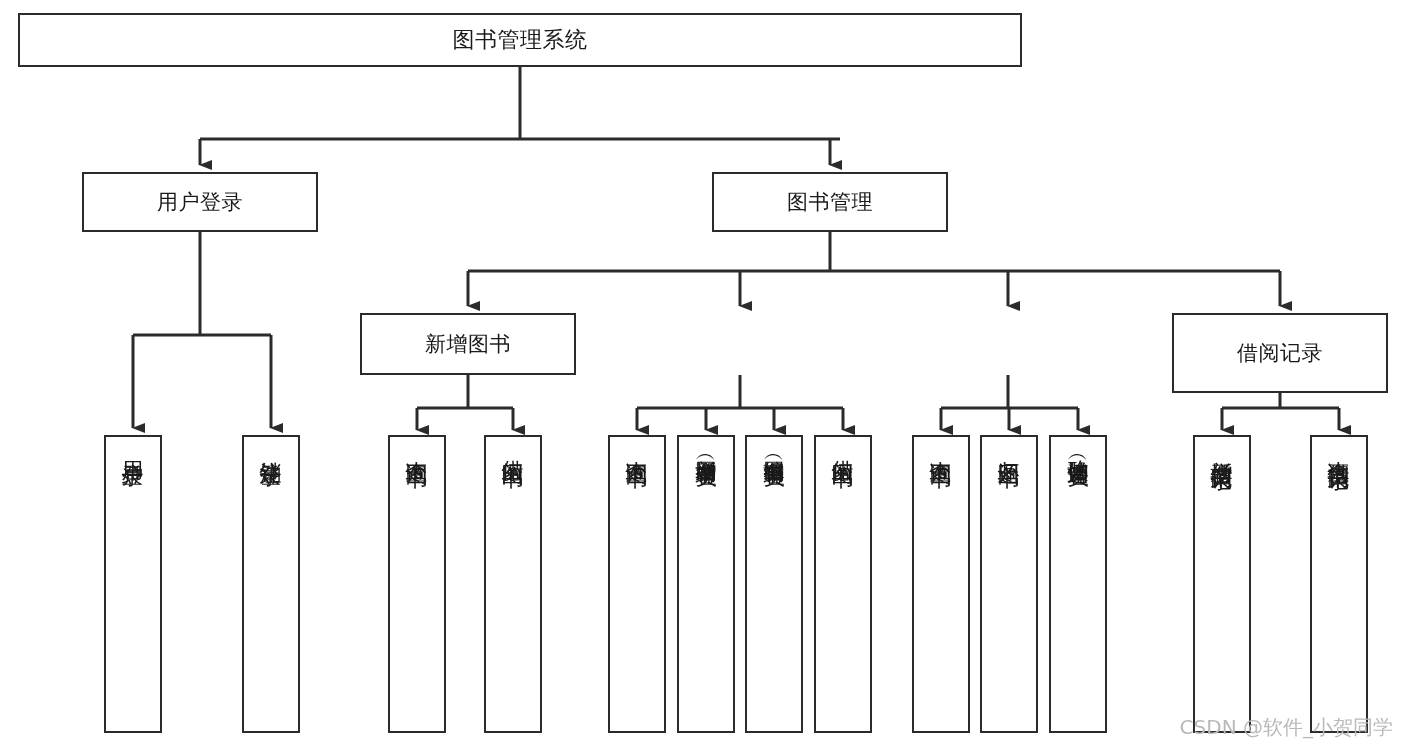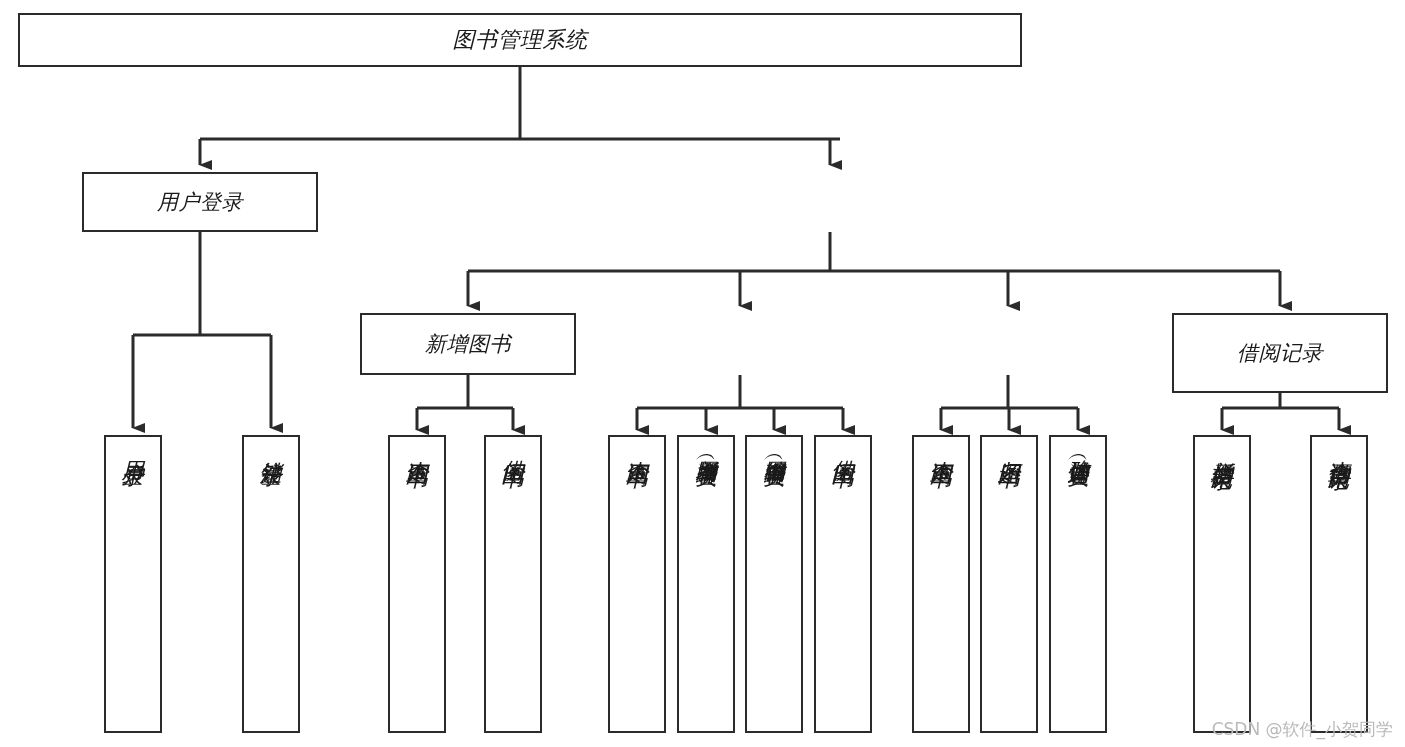--- a/index.html
+++ b/index.html
@@ -34,21 +34,20 @@
     display: flex;
     align-items: center;
     justify-content: center;
     color: #1a1a1a;
   }
   .node-label {
     display: block;
     text-align: right;
     line-height: 1.18;
     white-space: nowrap;
-    font-style: italic;
   }
   
   .node.horiz .node-label {
     font-size: 21px;
     letter-spacing: 0.5px;
   }
   .node.root .node-label {
     font-size: 22px;
   }
   
@@ -66,21 +65,21 @@
     white-space: nowrap;
   }
   .node.vert.tall-text .node-label {
     font-size: 21px;
     letter-spacing: 1px;
   }
   .watermark {
     position: absolute;
     right: 12px;
     bottom: 6px;
-    font-size: 17px;
+    font-size: 20px;
     color: #b9b9b9;
     white-space: nowrap;
     user-select: none;
   }
 </style>
 </head>
 <body>
 
 <div id="diagram-canvas">
 
@@ -134,20 +133,23 @@
     </g>
   </svg>
 
   <div class="node horiz root" style="left:18px; top:13px; width:1004px; height:54px;">
     <span class="node-label">图书管理系统</span>
   </div>
 
   <div class="node horiz" style="left:82px; top:172px; width:236px; height:60px;">
     <span class="node-label">用户登录</span>
   </div>
+  <div class="node horiz" style="left:712px; top:172px; width:236px; height:60px;">
+    <span class="node-label">图书管理</span>
+  </div>
 
   <div class="node horiz" style="left:360px; top:313px; width:216px; height:62px;">
     <span class="node-label">新增图书</span>
   </div>
   <div class="node horiz" style="left:1172px; top:313px; width:216px; height:80px;">
     <span class="node-label">借阅记录</span>
   </div>
 
   <div class="node vert" style="left:104px; top:435px; width:58px; height:298px;">
     <span class="node-label">用户登录</span>

